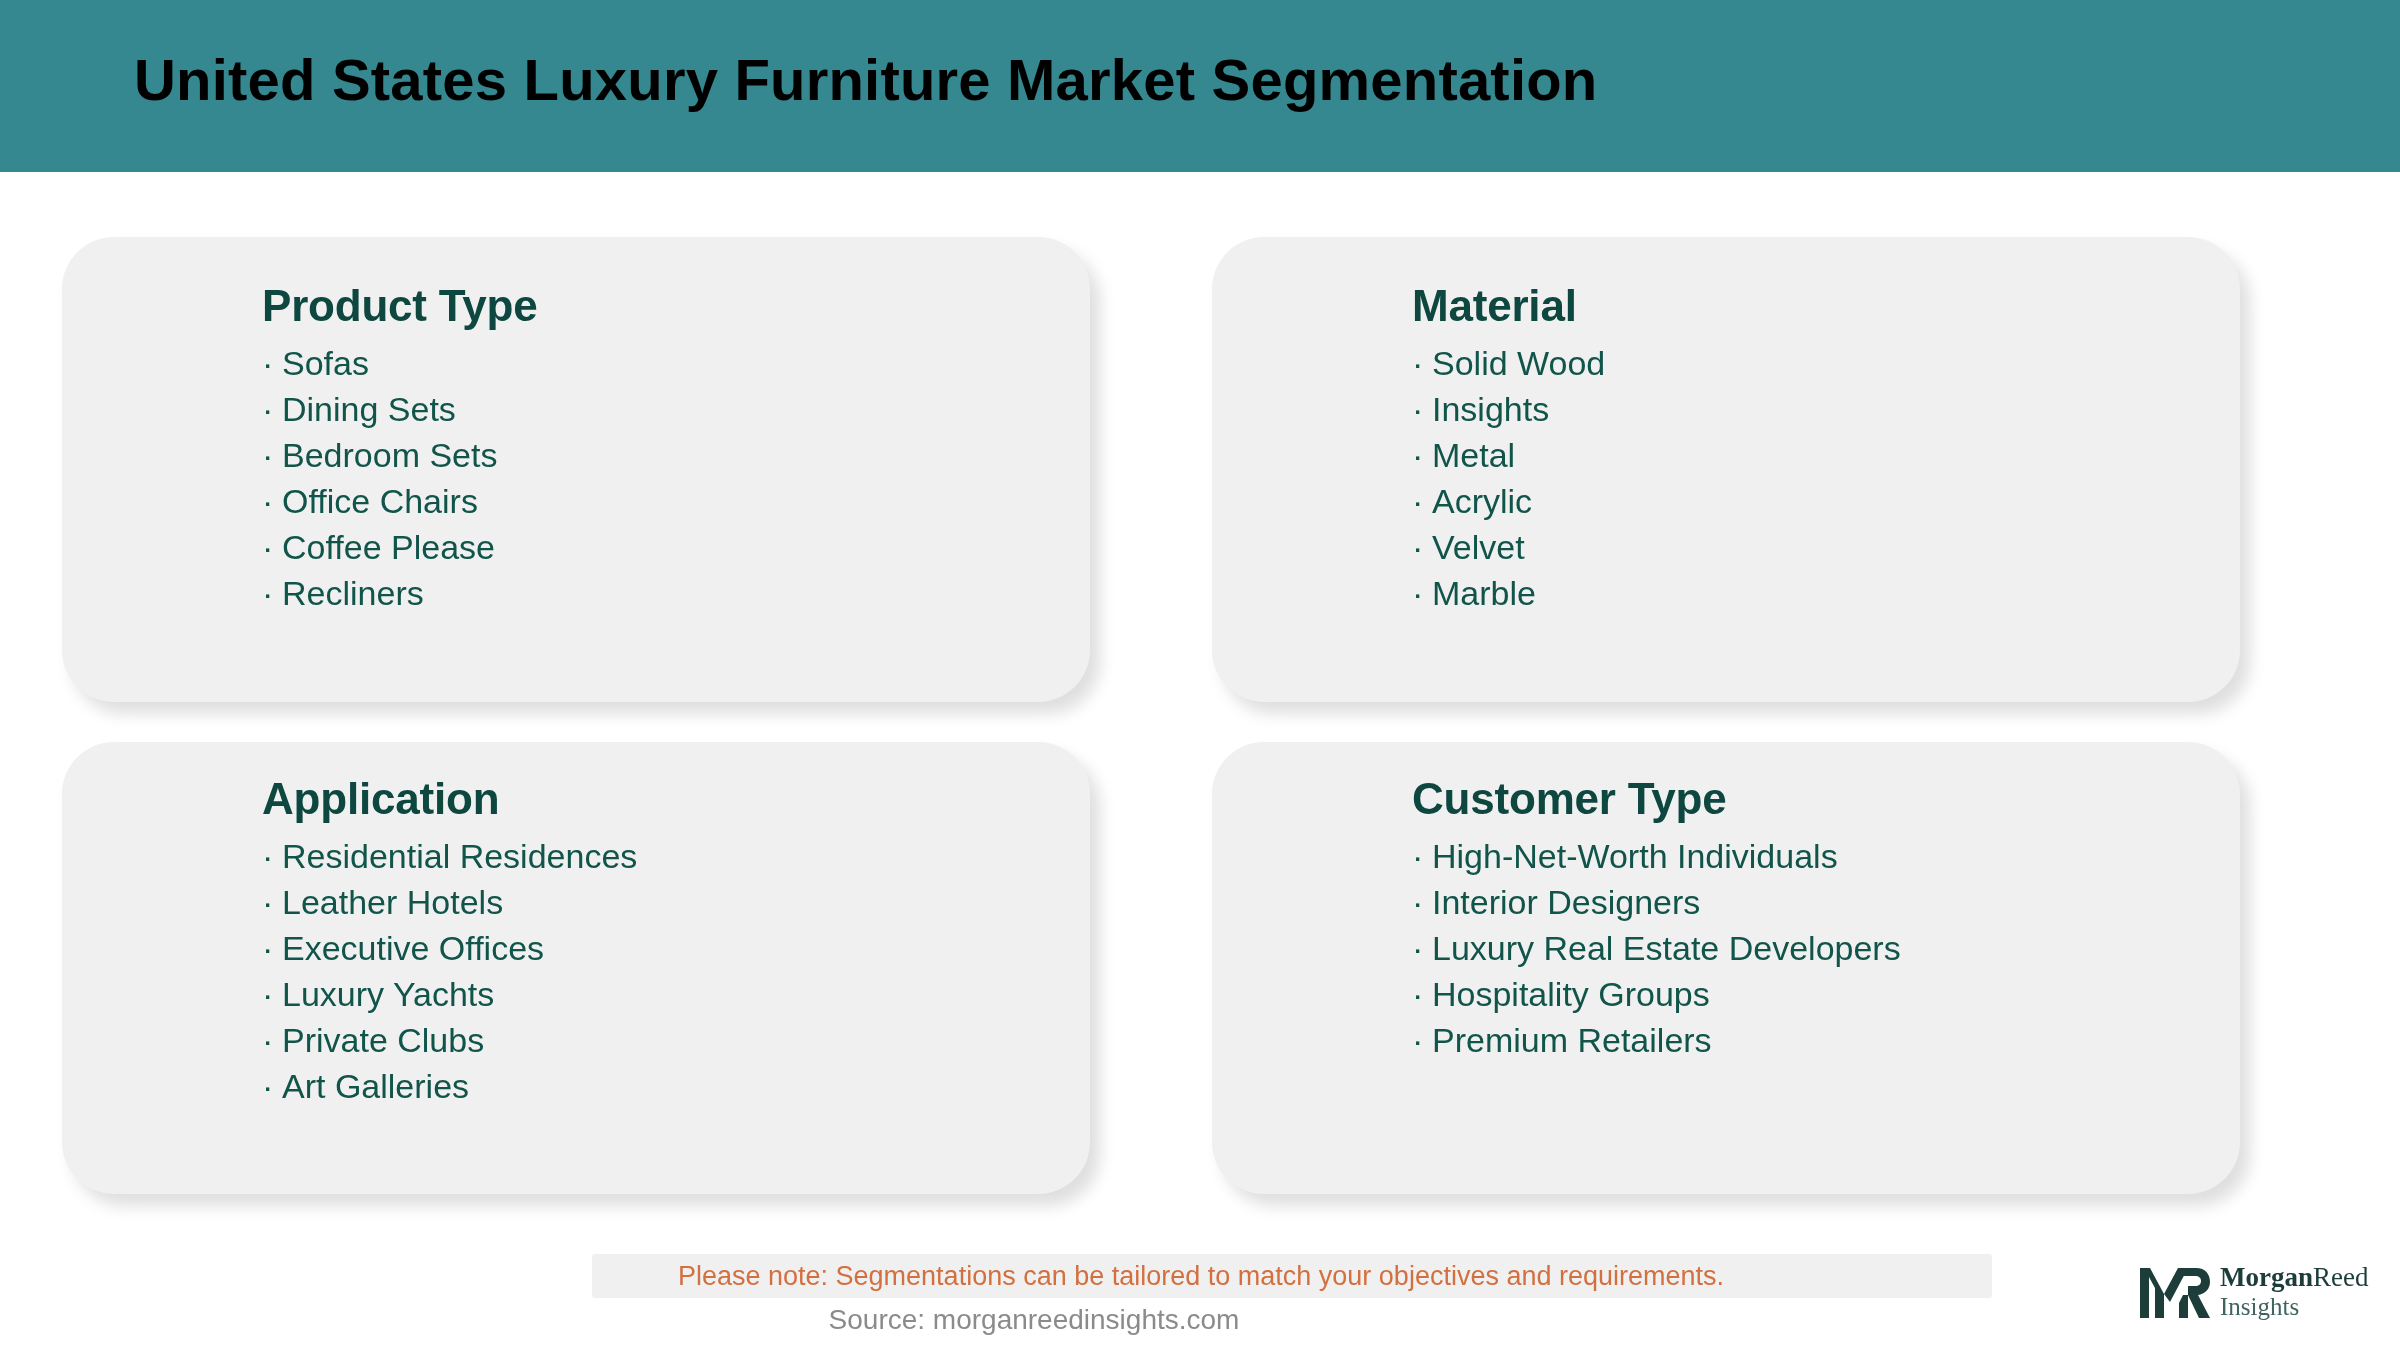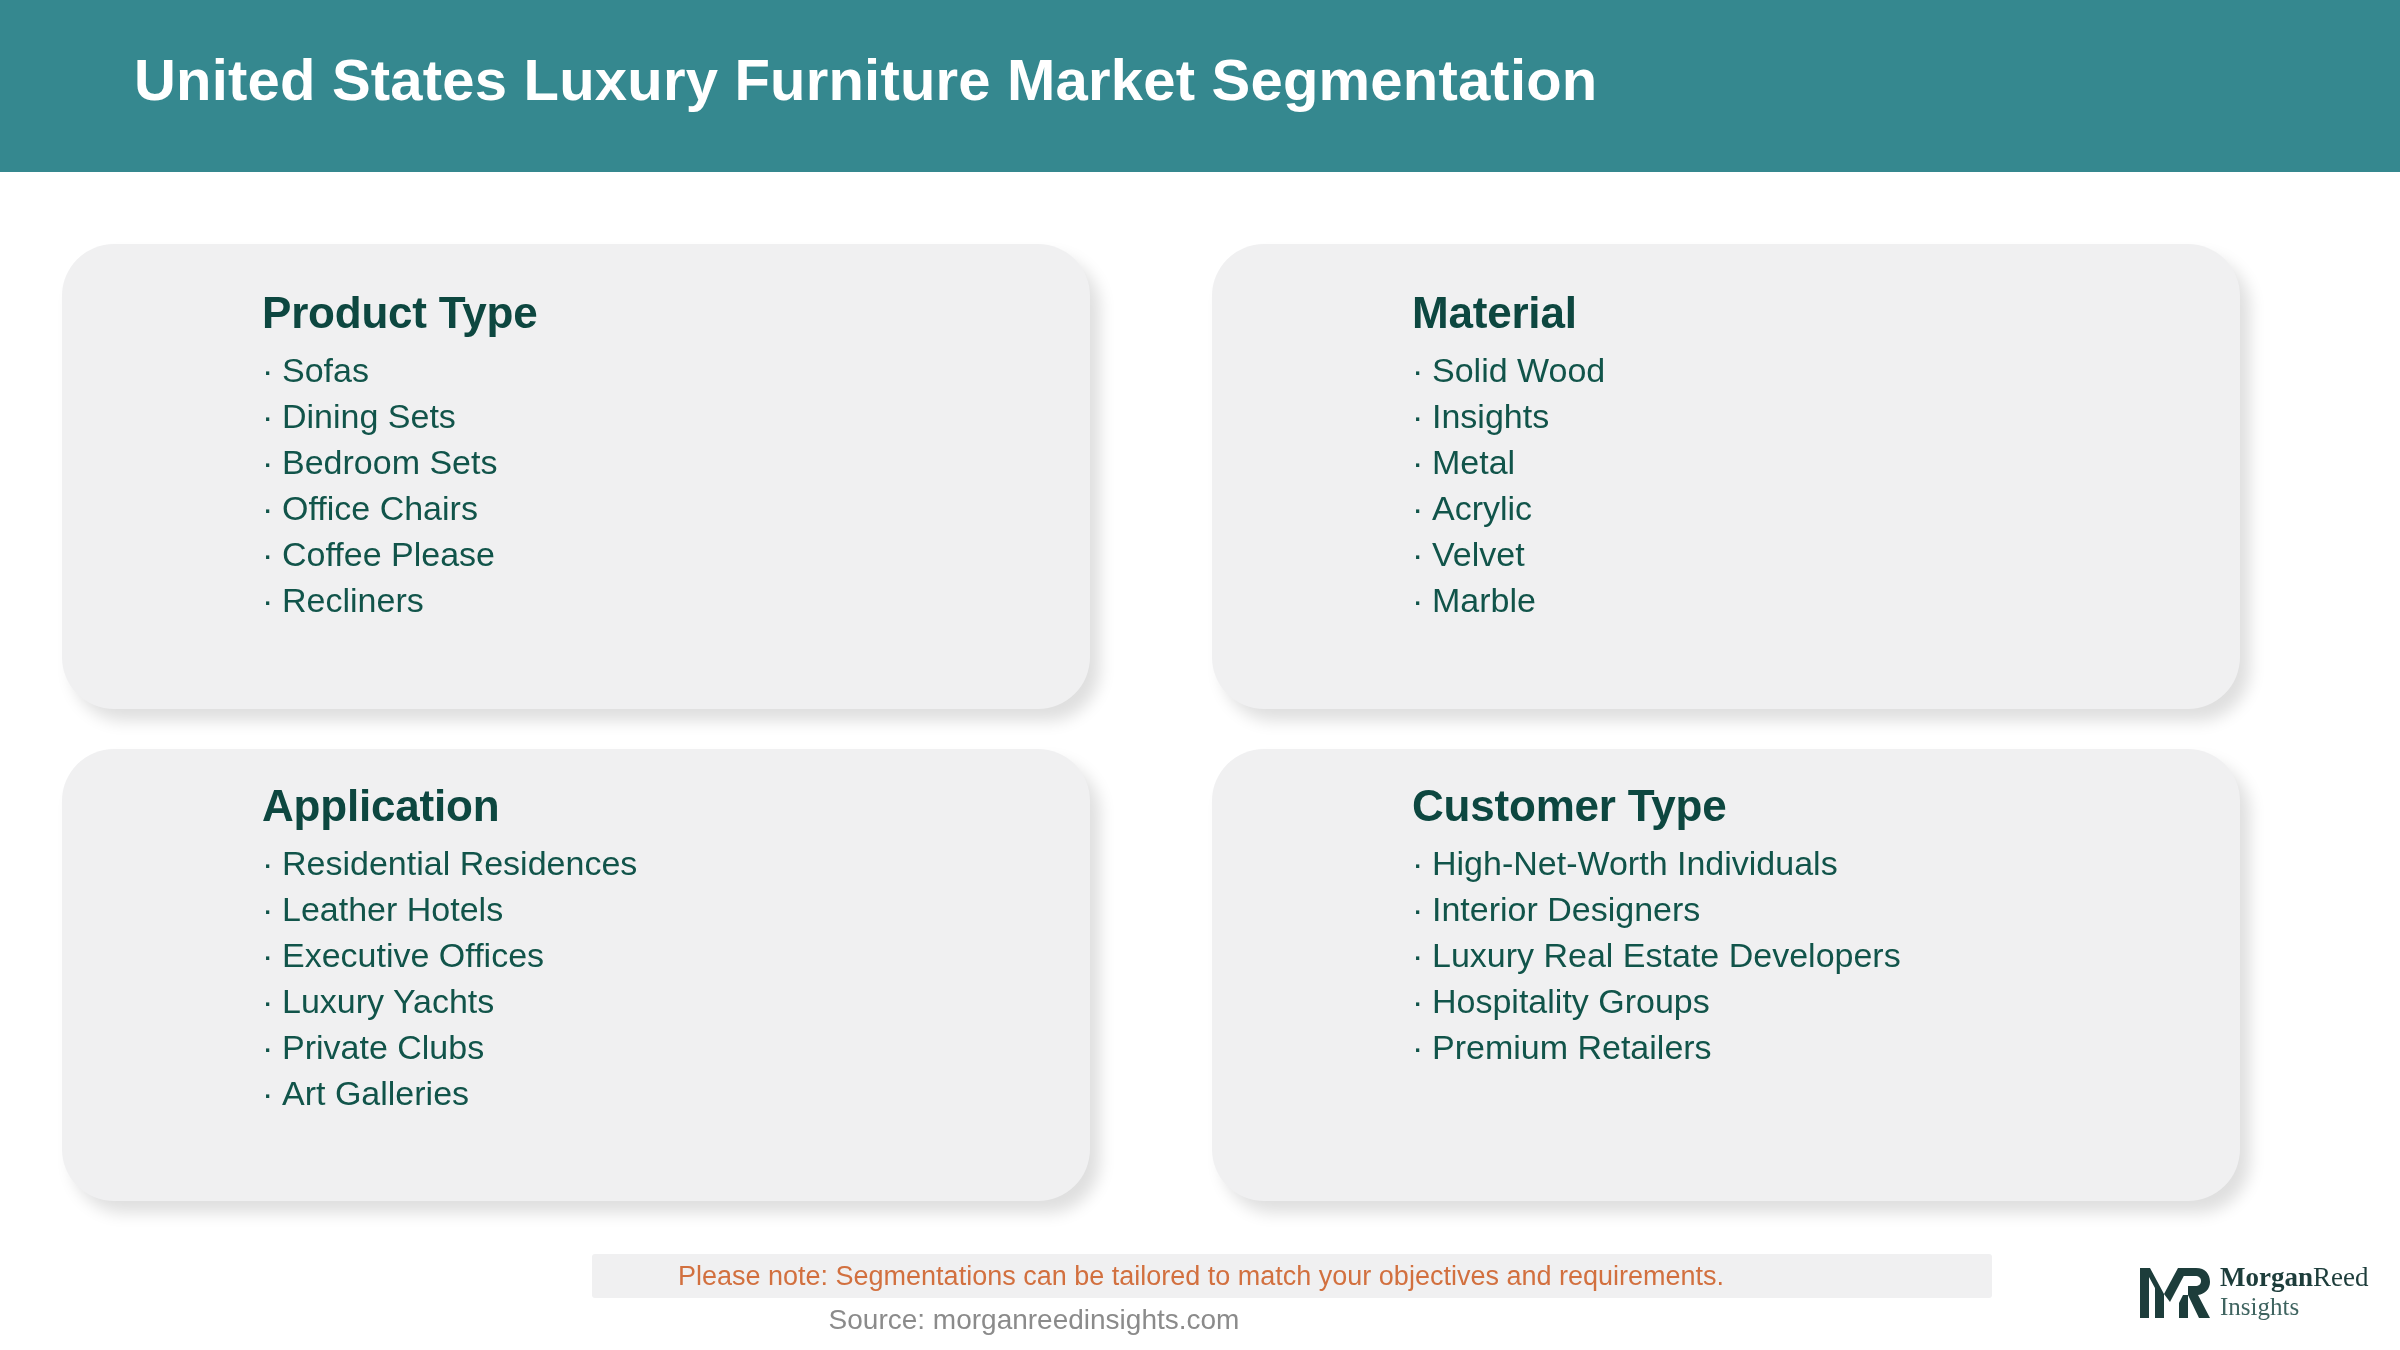--- a/index.html
+++ b/index.html
@@ -23,30 +23,30 @@
     width: 2400px;
     height: 172px;
     background: #35888f;
   }
   #header-title {
     position: absolute;
     left: 134px;
     top: 46px;
     font-size: 58px;
     font-weight: bold;
-    color: #ffffff;
+    color: #000000;
     letter-spacing: 0.2px;
     white-space: nowrap;
   }
 
   
   #cards-area {
     position: absolute;
     left: 0;
-    top: 171px;
+    top: 164px;
     width: 1940px;
     height: 1050px;
   }
   .seg-card {
     position: absolute;
     background: #f0f0f1;
     border-radius: 52px;
     box-shadow: 10px 12px 16px rgba(0,0,0,0.13);
     box-sizing: border-box;
   }

